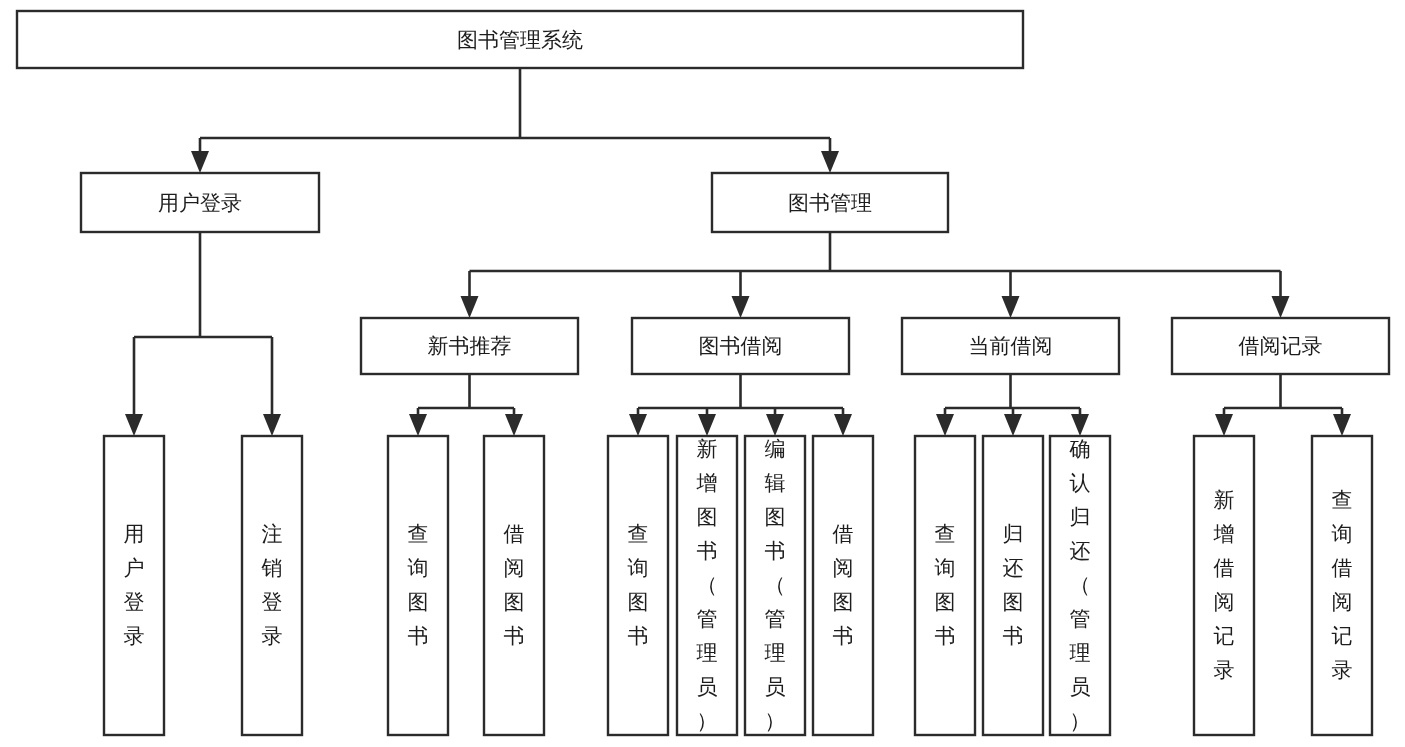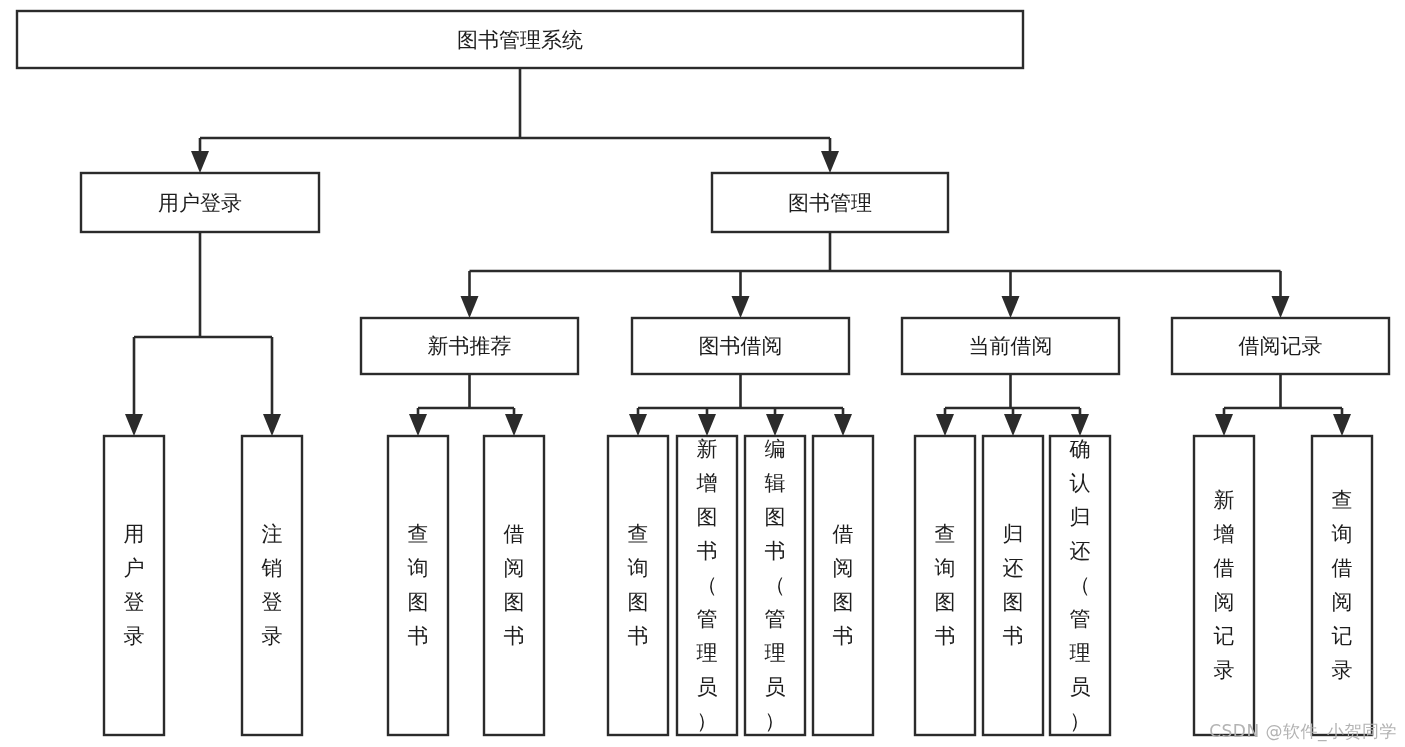--- a/index.html
+++ b/index.html
@@ -219,14 +219,13 @@
         <g>
           <rect x="1194" y="436" width="60" height="299" class="node-box"></rect>
           <text x="1224" y="0" class="node-label-v"><tspan x="1224" y="500.5">新</tspan><tspan x="1224" y="534.5">增</tspan><tspan x="1224" y="568.5">借</tspan><tspan x="1224" y="602.5">阅</tspan><tspan x="1224" y="636.5">记</tspan><tspan x="1224" y="670.5">录</tspan></text>
         </g>
         <g>
           <rect x="1312" y="436" width="60" height="299" class="node-box"></rect>
           <text x="1342" y="0" class="node-label-v"><tspan x="1342" y="500.5">查</tspan><tspan x="1342" y="534.5">询</tspan><tspan x="1342" y="568.5">借</tspan><tspan x="1342" y="602.5">阅</tspan><tspan x="1342" y="636.5">记</tspan><tspan x="1342" y="670.5">录</tspan></text>
         </g>
       </g>
   </svg>
-  <div class="watermark-text">CSDN @软件_小贺同学</div>
 </div>
 
 </body></html>

